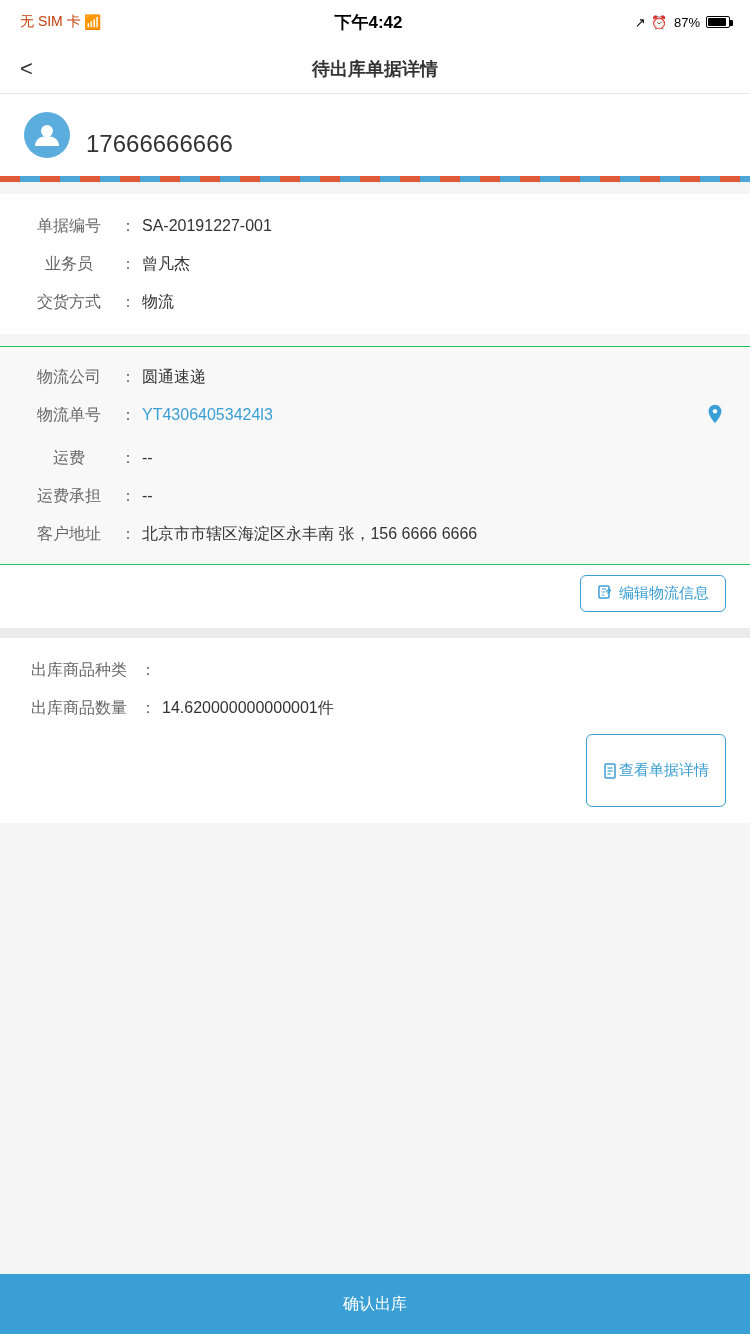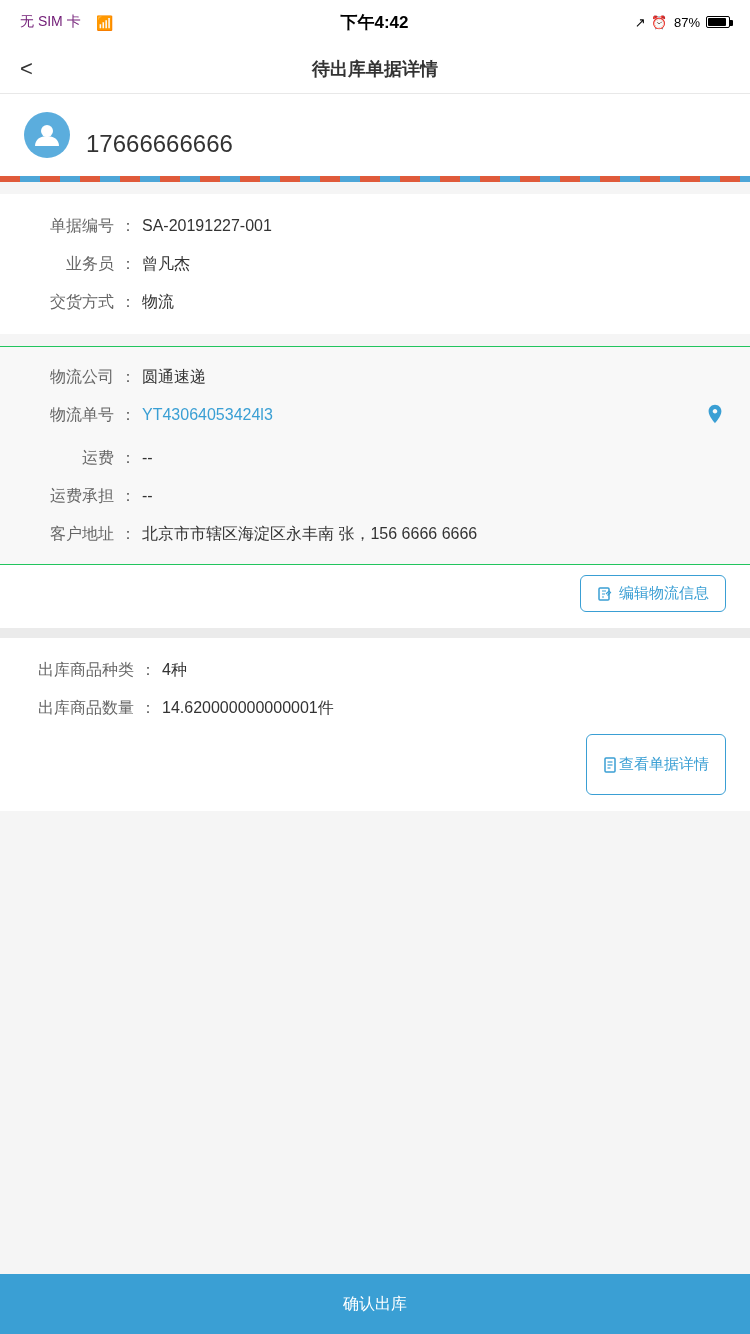--- a/index.html
+++ b/index.html
@@ -17,21 +17,21 @@
     .status-bar {
       background: #fff;
       height: 44px;
       display: flex;
       align-items: center;
       justify-content: space-between;
       padding: 0 20px;
       font-size: 15px;
       font-weight: 500;
     }
-    .status-bar-left { font-size: 14px; color: #701a75; display: flex; align-items: flex-end; gap: 16px; }
+    .status-bar-left { font-size: 14px; color: #c2410c; display: flex; align-items: center; gap: 4px; }
     .status-bar-center { font-size: 17px; font-weight: 600; color: #000; }
     .status-bar-right { display: flex; align-items: center; gap: 6px; font-size: 13px; color: #000; }
     .wifi-icon { font-size: 14px; }
     .battery-block {
       display: inline-flex; align-items: center; gap: 2px;
     }
     .battery-body {
       width: 24px; height: 12px; border: 1.5px solid #000; border-radius: 2px; position: relative;
     }
     .battery-body::after {
@@ -112,21 +112,21 @@
       align-items: flex-start;
       margin-bottom: 14px;
       font-size: 16px;
       color: #333;
       line-height: 1.5;
     }
     .info-row:last-child { margin-bottom: 0; }
     .info-label {
       color: #666;
       min-width: 90px;
-      text-align: right;
+      text-align: center;
       flex-shrink: 0;
     }
     .info-colon {
       margin: 0 6px;
       color: #666;
       flex-shrink: 0;
     }
     .info-value {
       color: #333;
       flex: 1;
@@ -154,21 +154,20 @@
 
     
     .action-row {
       display: flex;
       justify-content: flex-end;
       padding: 10px 24px 16px;
       background: #fff;
     }
     .edit-btn {
       display: flex;
-      align-items: center;
       gap: 6px;
       border: 1px solid #3a9fd4;
       border-radius: 6px;
       padding: 8px 16px;
       color: #3a9fd4;
       font-size: 15px;
       background: #fff;
       cursor: pointer;
     }
     .edit-btn svg { width: 16px; height: 16px; }
@@ -185,21 +184,21 @@
       padding: 20px 24px 16px;
     }
 
     
     .view-btn {
       display: flex;
       align-items: center;
       gap: 0;
       border: 1px solid #3a9fd4;
       border-radius: 6px;
-      padding: 20px 16px;
+      padding: 26px 16px;
       color: #3a9fd4;
       font-size: 15px;
       background: #fff;
       cursor: pointer;
       margin-left: auto;
       width: fit-content;
     }
     .view-btn svg { width: 16px; height: 16px; }
 
     
@@ -326,21 +325,20 @@
       <span>编辑物流信息</span>
     </button>
   </div>
 
   <div class="section-divider"></div>
 
   <div class="goods-section">
     <div class="info-row">
       <span class="info-label" style="min-width: 110px;">出库商品种类</span>
       <span class="info-colon">：</span>
-      <span class="info-value">4种</span>
     </div>
     <div class="info-row">
       <span class="info-label" style="min-width: 110px;">出库商品数量</span>
       <span class="info-colon">：</span>
       <span class="info-value">14.620000000000001件</span>
     </div>
 
     <div style="display:flex; justify-content: flex-end; margin-top: 12px;">
       <button class="view-btn">
         <svg viewBox="0 0 16 16" fill="none" xmlns="http://www.w3.org/2000/svg">

